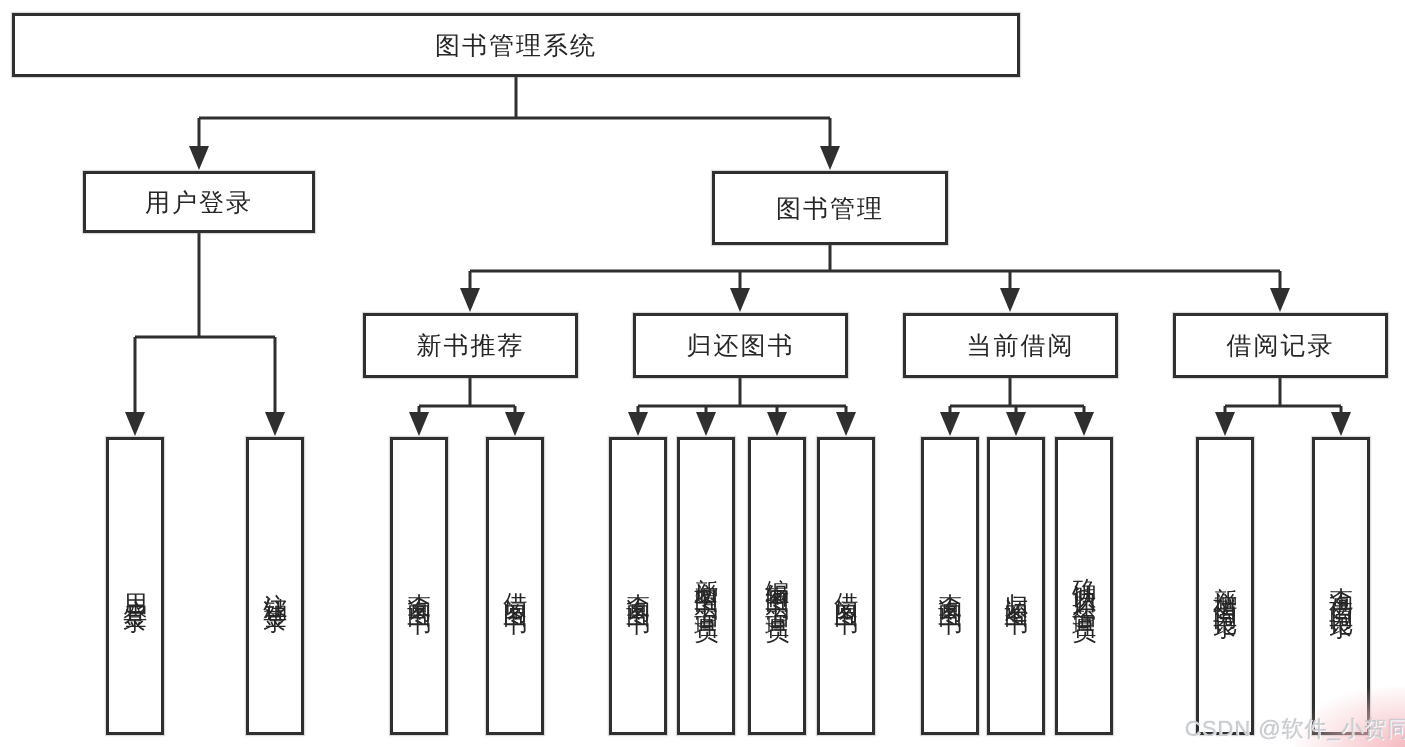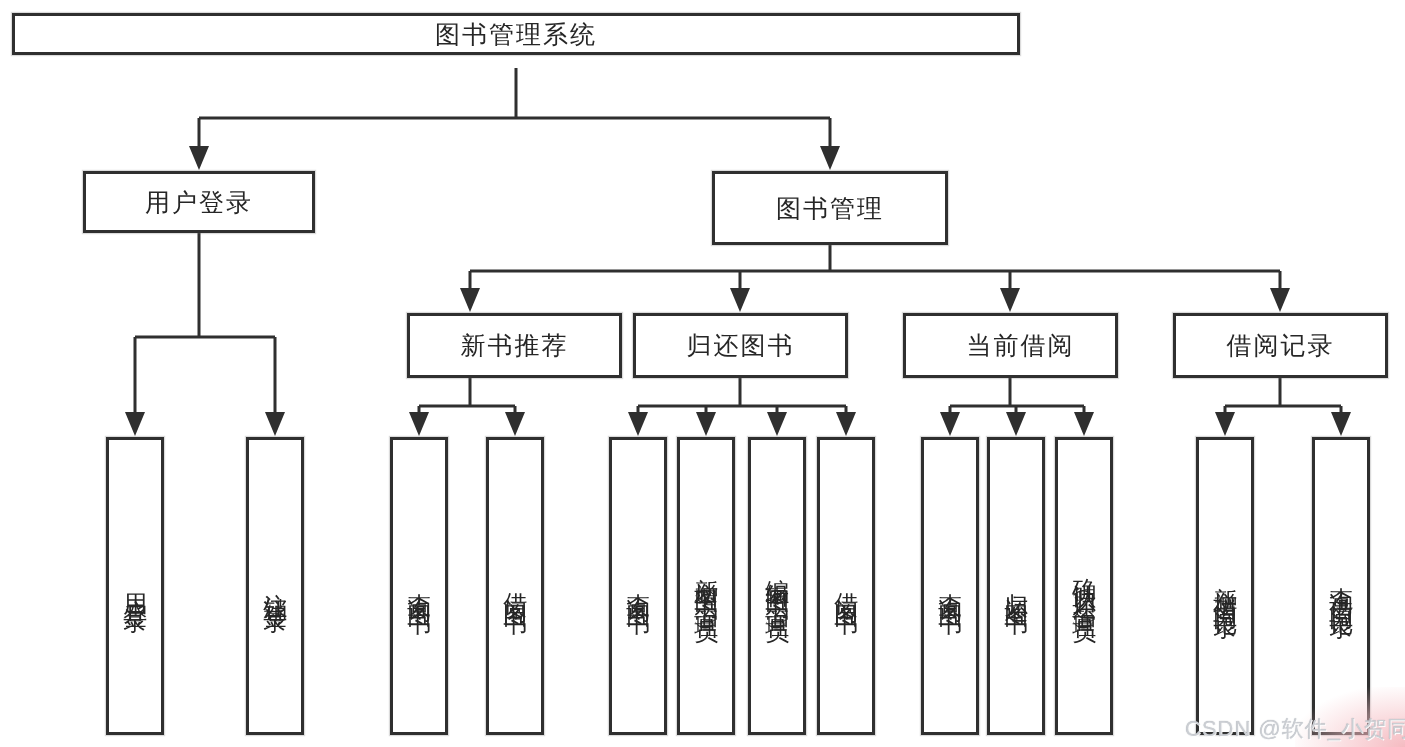--- a/index.html
+++ b/index.html
@@ -21,21 +21,21 @@
     box-sizing: border-box;
     border: 3px solid #2f2f2f;
     background: #ffffff;
     display: flex;
     align-items: center;
     justify-content: center;
     color: #262626;
     box-shadow: 0 0 1px 1px rgba(110,110,110,0.25);
   }
   .h-box { font-size: 25px; letter-spacing: 2px; }
-  .root  { left: 12px;  top: 13px;  width: 1008px; height: 42px; }
+  .root  { left: 12px;  top: 13px;  width: 1008px; height: 64px; }
   .l2a   { left: 83px;  top: 171px; width: 232px;  height: 62px; }
   .l2b   { left: 712px; top: 171px; width: 236px;  height: 74px; }
   .l3    { top: 313px; width: 215px; height: 65px; }
   .leaf  { top: 437px; width: 58px; height: 298px; }
   .leaf span {
     writing-mode: vertical-rl;
     text-orientation: mixed;
     font-size: 24px;
     letter-spacing: 6px;
     line-height: 1.1;
@@ -104,21 +104,21 @@
       <polygon points="1215,412 1235,412 1225,436"></polygon>
       <polygon points="1331,412 1351,412 1341,436"></polygon>
     </g>
   </svg>
 
   <div class="box h-box root">图书管理系统</div>
 
   <div class="box h-box l2a">用户登录</div>
   <div class="box h-box l2b">图书管理</div>
 
-  <div class="box h-box l3" style="left:363px;margin-left:44px;">新书推荐</div>
+  <div class="box h-box l3" style="left:363px;">新书推荐</div>
   <div class="box h-box l3" style="left:633px;">归还图书</div>
   <div class="box h-box l3" style="left:903px;padding-left:20px;">当前借阅</div>
   <div class="box h-box l3" style="left:1173px;">借阅记录</div>
 
   <div class="box leaf" style="left:106px;">
     <span>用户登录</span>
   </div>
   <div class="box leaf" style="left:246px;">
     <span>注销登录</span>
   </div>

